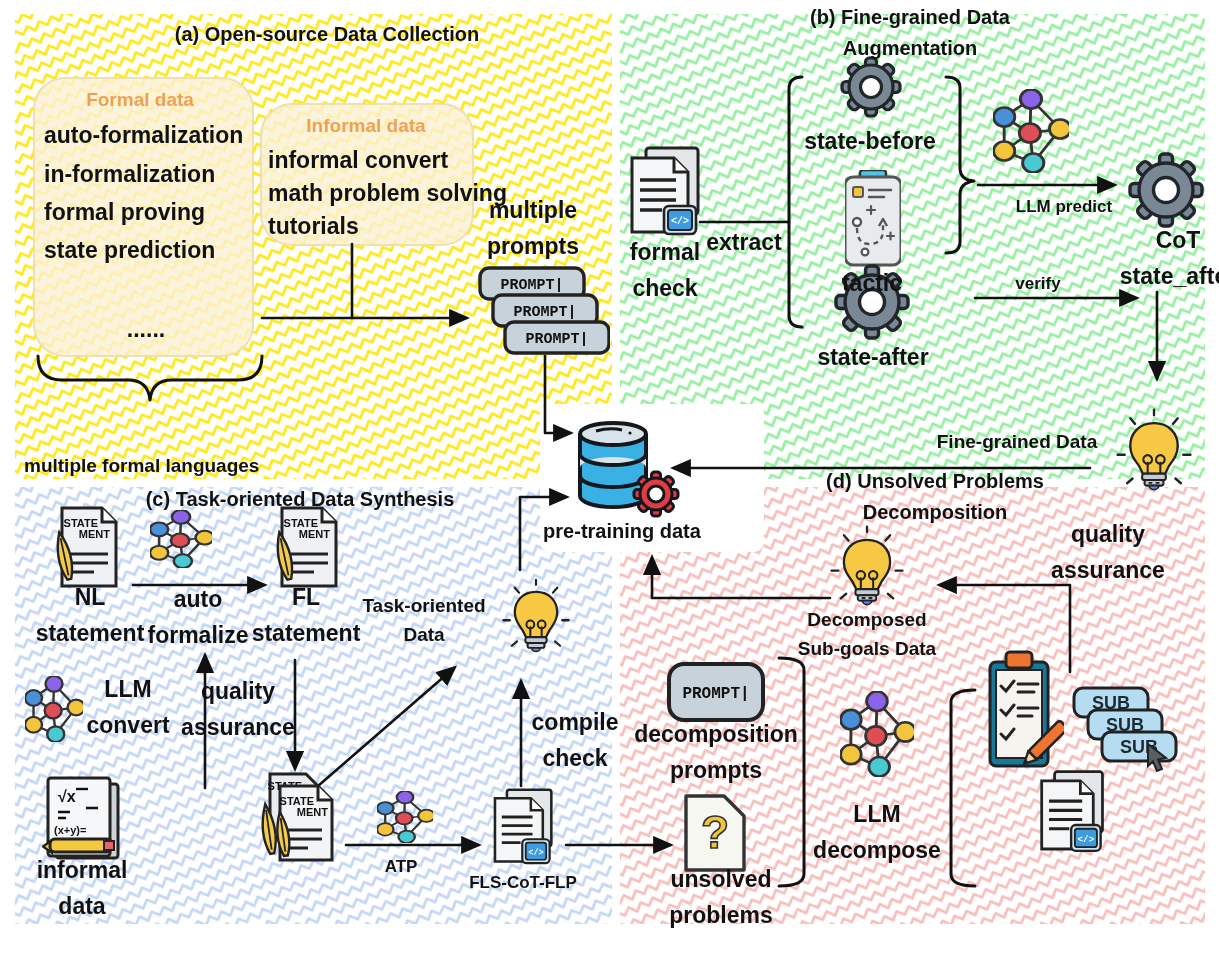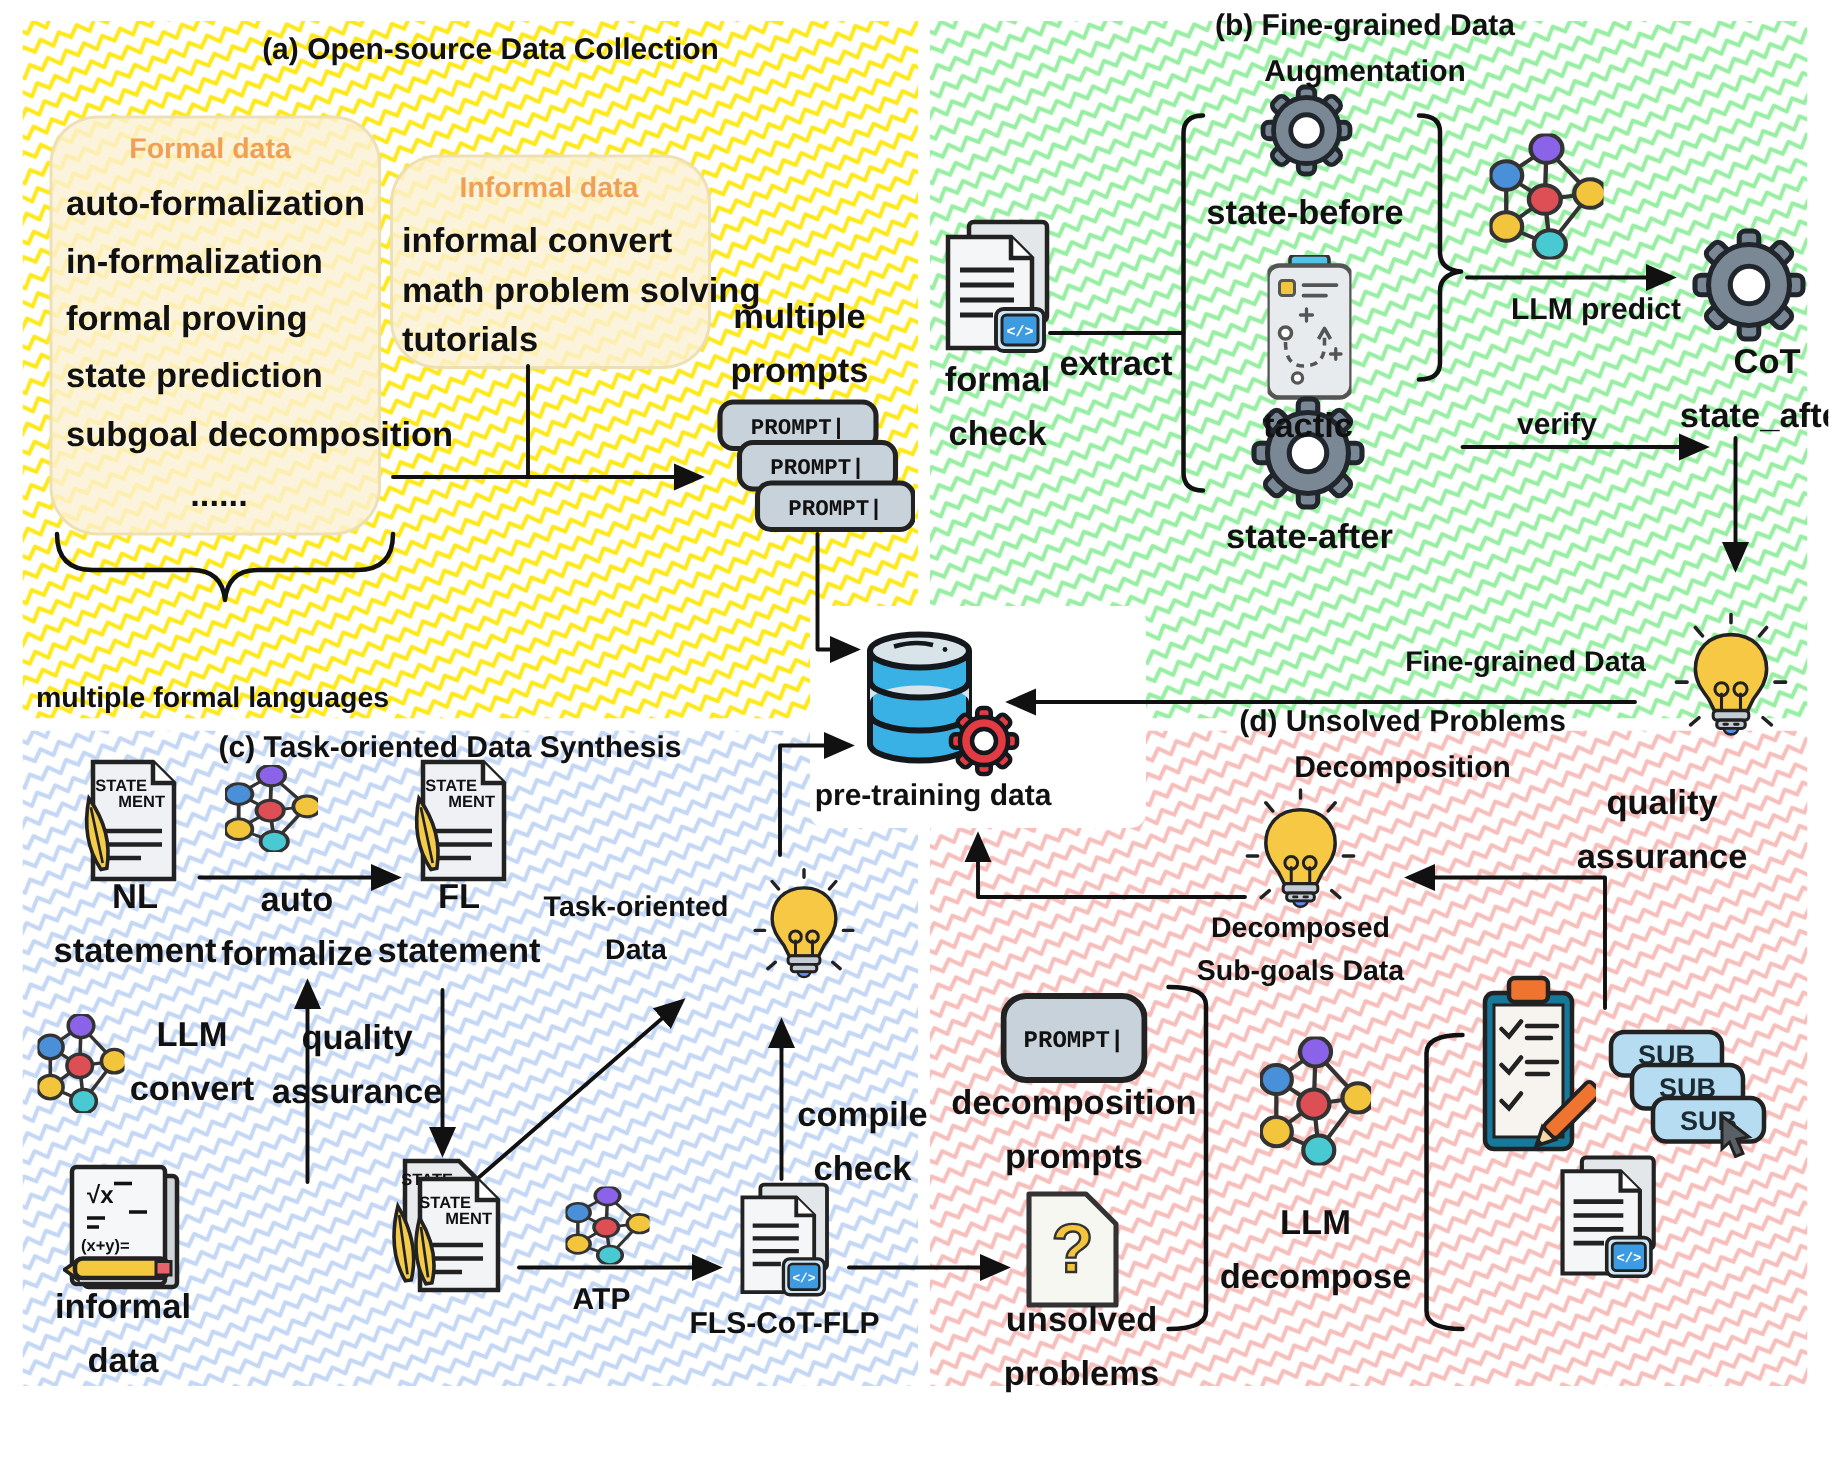--- a/index.html
+++ b/index.html
@@ -9,21 +9,21 @@
   .q svg{display:block}
   .box{position:absolute;z-index:1;background:rgba(251,240,212,0.8);
        border:2px solid rgba(238,222,178,0.95);border-radius:32px}
   #backdrop{position:absolute;z-index:1;background:#fff;border-radius:10px}
   #arrows{position:absolute;left:0;top:0;z-index:2;pointer-events:none}
   .icon{position:absolute;z-index:3}
   .lbl{position:absolute;z-index:4;transform:translate(-50%,-50%);
        text-align:center;font-weight:700;font-size:23px;color:#111;
        white-space:pre-line;line-height:1.55}
   .left{transform:translate(0,-50%);text-align:left}
-  .s18{font-size:20px}.s19{font-size:19px}.s20{font-size:20px}
+  .s18{font-size:17px}.s19{font-size:19px}.s20{font-size:20px}
   .orange{color:#F0A055}
 </style>
 </head>
 <body>
 
 <div id="stage">
 
   <div class="q" style="left:15px;top:14px">
     <svg width="597" height="465">
         <defs>
@@ -442,21 +442,20 @@
     <rect x="40" y="64" width="24" height="20" rx="3" fill="#3D9BE2" stroke="#222" stroke-width="2"></rect>
     <text x="52" y="78" text-anchor="middle" font-size="10" font-weight="bold" fill="#fff" font-family="Liberation Mono, monospace">&lt;/&gt;</text>
   </svg>
 
   <div class="lbl s20" style="left:327px;top:34px">(a) Open-source Data Collection</div>
   <div class="lbl s19 orange" style="left:140px;top:100px">Formal data</div>
   <div class="lbl left" style="left:44px;top:136px">auto-formalization</div>
   <div class="lbl left" style="left:44px;top:175px">in-formalization</div>
   <div class="lbl left" style="left:44px;top:213px">formal proving</div>
   <div class="lbl left" style="left:44px;top:251px">state prediction</div>
-  <div class="lbl left" style="left:44px;top:290px">subgoal decomposition</div>
   <div class="lbl" style="left:146px;top:330px">......</div>
   <div class="lbl s19 orange" style="left:366px;top:126px">Informal data</div>
   <div class="lbl left" style="left:268px;top:161px">informal convert</div>
   <div class="lbl left" style="left:268px;top:194px">math problem solving</div>
   <div class="lbl left" style="left:268px;top:227px">tutorials</div>
   <div class="lbl s19 left" style="left:24px;top:466px">multiple formal languages</div>
   <div class="lbl" style="left:533px;top:229px">multiple
 prompts</div>
 
   <div class="lbl s20" style="left:910px;top:33px">(b) Fine-grained Data Augmentation</div>
@@ -482,21 +481,21 @@
   <div class="lbl s19" style="left:424px;top:620px">Task-oriented
 Data</div>
   <div class="lbl" style="left:128px;top:708px">LLM
 convert</div>
   <div class="lbl" style="left:238px;top:710px">quality
 assurance</div>
   <div class="lbl" style="left:82px;top:889px">informal
 data</div>
   <div class="lbl s18" style="left:401px;top:867px">ATP</div>
   <div class="lbl s18" style="left:523px;top:883px">FLS-CoT-FLP</div>
-  <div class="lbl" style="left:575px;top:761px">compile
+  <div class="lbl" style="left:575px;top:741px">compile
 check</div>
   <div class="lbl s20" style="left:622px;top:531px">pre-training data</div>
 
   <div class="lbl s19" style="left:867px;top:634px">Decomposed
 Sub-goals Data</div>
   <div class="lbl s20" style="left:935px;top:497px">(d) Unsolved Problems Decomposition</div>
   <div class="lbl" style="left:1108px;top:553px">quality
 assurance</div>
   <div class="lbl" style="left:716px;top:753px">decomposition
 prompts</div>

